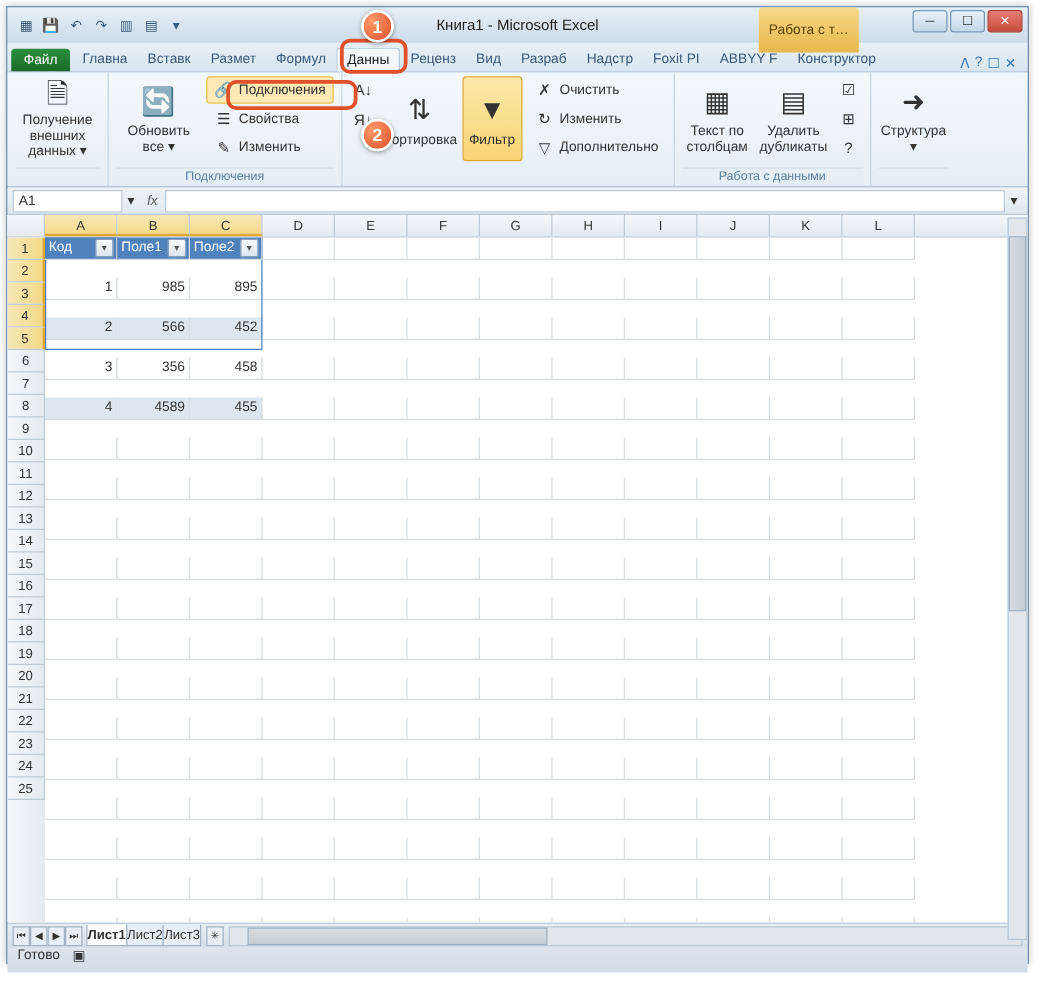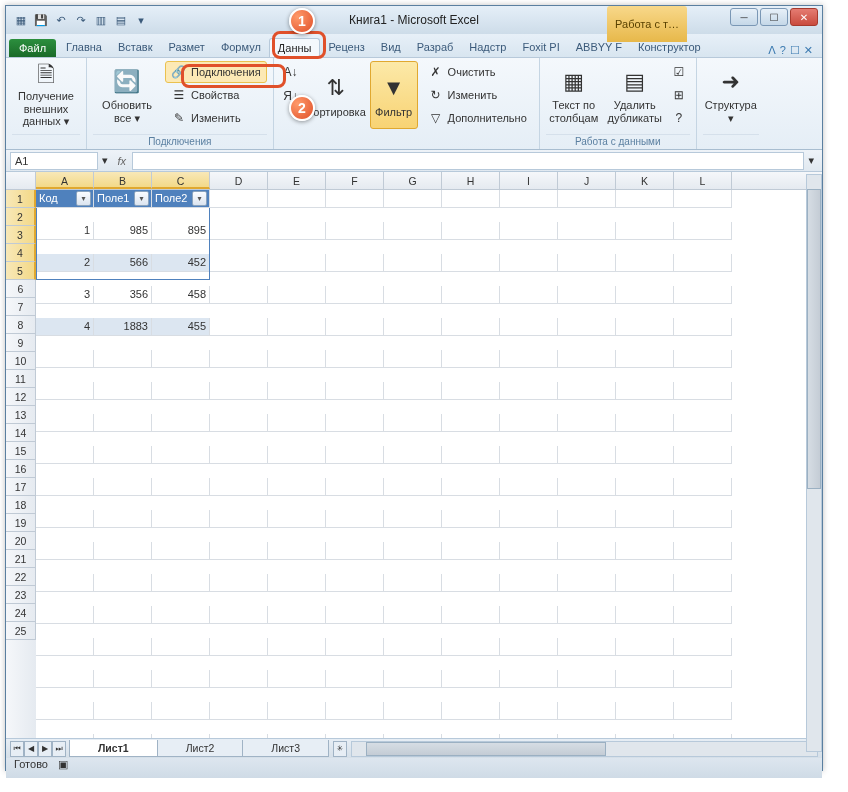--- a/index.html
+++ b/index.html
@@ -47,21 +47,21 @@
 .row{display:flex;height:32px}
 .cell{width:58px;height:18px;border-right:1px solid #d8dde3;border-bottom:1px solid #d8dde3;text-align:right;padding:0 3px;font-size:11px;line-height:17px;overflow:hidden}
 .cell.header-cell{background:#4f81bd;color:#fff;text-align:left;position:relative;padding-right:17px}
 .cell.header-cell::after{content:"▾";position:absolute;right:2px;top:1px;width:13px;height:13px;background:linear-gradient(#fafcff,#dbe4ef);border:1px solid #8aa3bd;border-radius:2px;font-size:8px;color:#555;text-align:center;line-height:13px}
 .cell.band{background:#dce6f1}
 .active-cell{position:absolute;left:0;top:0;width:58px;height:18px;border:2px solid #000;pointer-events:none}
 .table-border{position:absolute;left:0;top:0;width:174px;height:90px;border:1px solid #4f81bd;pointer-events:none}
 .sheet-tabs{height:20px;background:linear-gradient(#e7eef5,#d5dfe8);display:flex;align-items:center;border-top:1px solid #b7c9da}
 .nav-arrows{display:flex;padding:0 4px;gap:0}
 .nav-arrow{width:14px;height:16px;border:1px solid #a0b3c5;background:#e7eef5;font-size:8px;line-height:14px;text-align:center;cursor:pointer}
-.sheet-tab{padding:2px 28px;border:1px solid #a0b3c5;border-top:none;background:#e7eef5;margin-left:-1px;font-size:10.5px;cursor:pointer}
+.sheet-tab{padding:2px 0;border:1px solid #a0b3c5;border-top:none;background:#e7eef5;margin-left:-1px;font-size:10.5px;cursor:pointer}
 .sheet-tab.active{background:#fff;font-weight:bold}
 .hscroll{flex:1;height:16px;margin:0 4px;background:#e0e6ec;border:1px solid #b7c9da;position:relative}
 .hscroll-thumb{position:absolute;left:14px;width:240px;height:100%;background:linear-gradient(#d6dde4,#c4ccd5);border:1px solid #9bb0c2}
 .vscroll{position:absolute;right:0;top:168px;width:16px;height:578px;background:#e0e6ec;border:1px solid #b7c9da}
 .vscroll-thumb{position:absolute;top:14px;width:100%;height:300px;background:linear-gradient(90deg,#d6dde4,#c4ccd5);border:1px solid #9bb0c2}
 .statusbar{height:20px;background:linear-gradient(#dde6ef,#cfdbe6);display:flex;padding:0 8px;font-size:10.5px;color:#4a5a6a}
 .status-right{margin-left:auto;display:flex;align-items:center;gap:6px}
 .view-btns{display:flex;gap:1px}
 .view-btn{width:18px;height:16px;border:1px solid #a0b3c5;background:#e7eef5;cursor:pointer}
 .zoom-slider{width:100px;height:4px;background:#a0b3c5;position:relative;border-radius:2px}
@@ -336,21 +336,21 @@
             <div class="cell"></div>
             <div class="cell"></div>
             <div class="cell"></div>
             <div class="cell"></div>
             <div class="cell"></div>
             <div class="cell"></div>
             <div class="cell"></div>
           </div>
           <div class="row">
             <div class="cell band">4</div>
-            <div class="cell band">1883</div>
+            <div class="cell band">4589</div>
             <div class="cell band">455</div>
             <div class="cell"></div>
             <div class="cell"></div>
             <div class="cell"></div>
             <div class="cell"></div>
             <div class="cell"></div>
             <div class="cell"></div>
             <div class="cell"></div>
             <div class="cell"></div>
             <div class="cell"></div>

